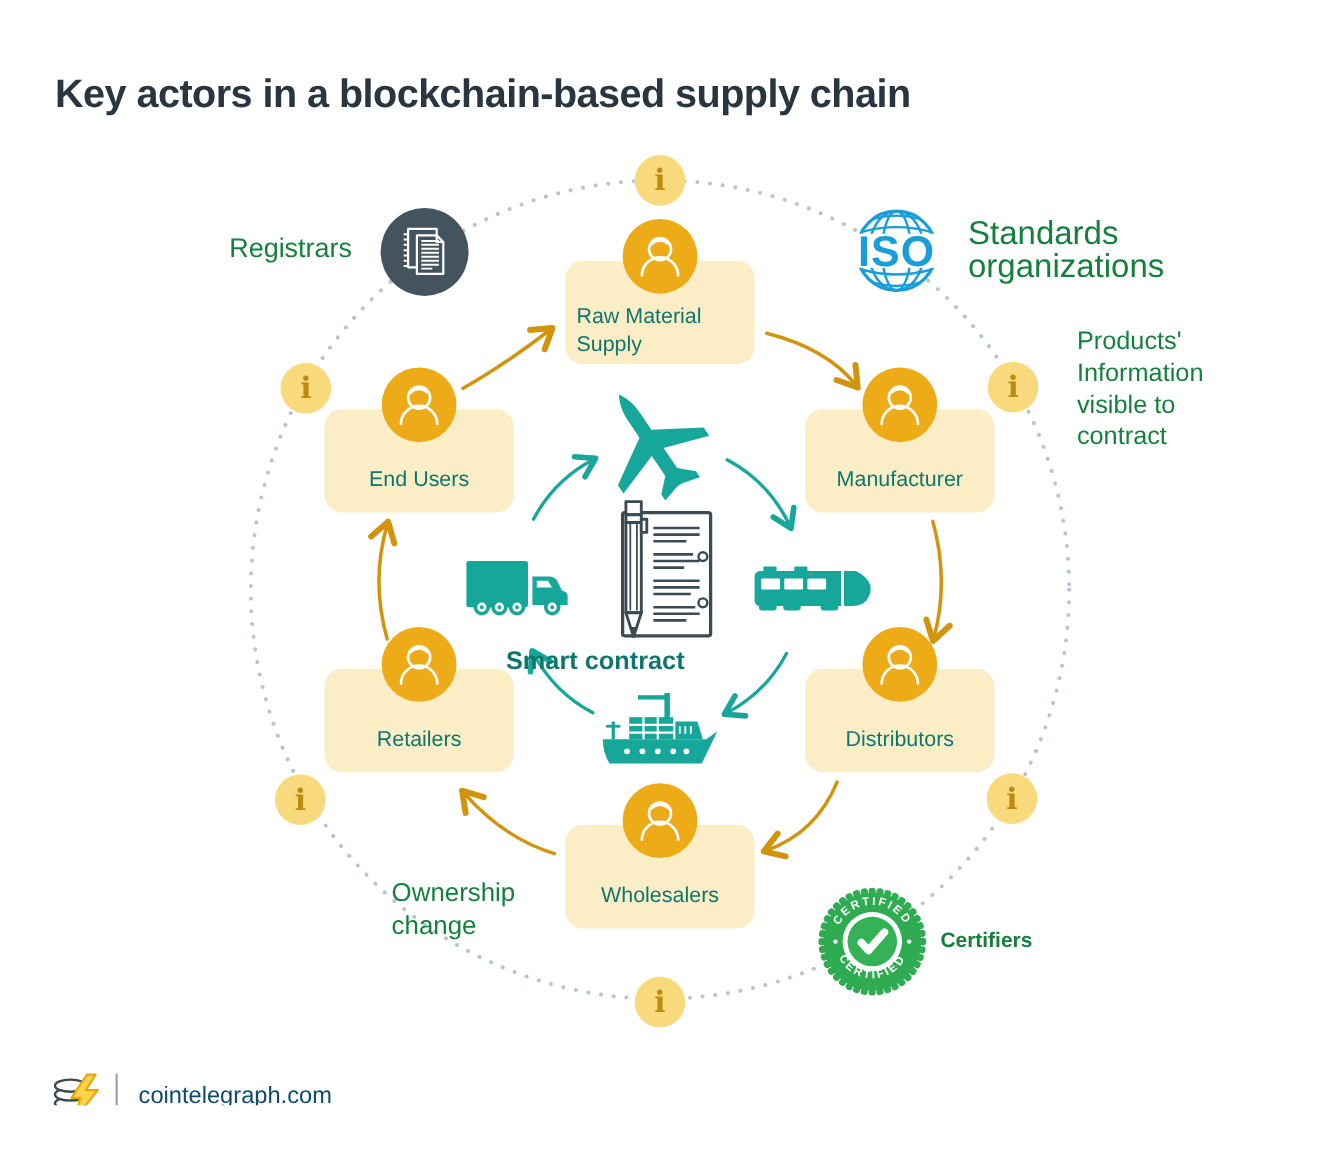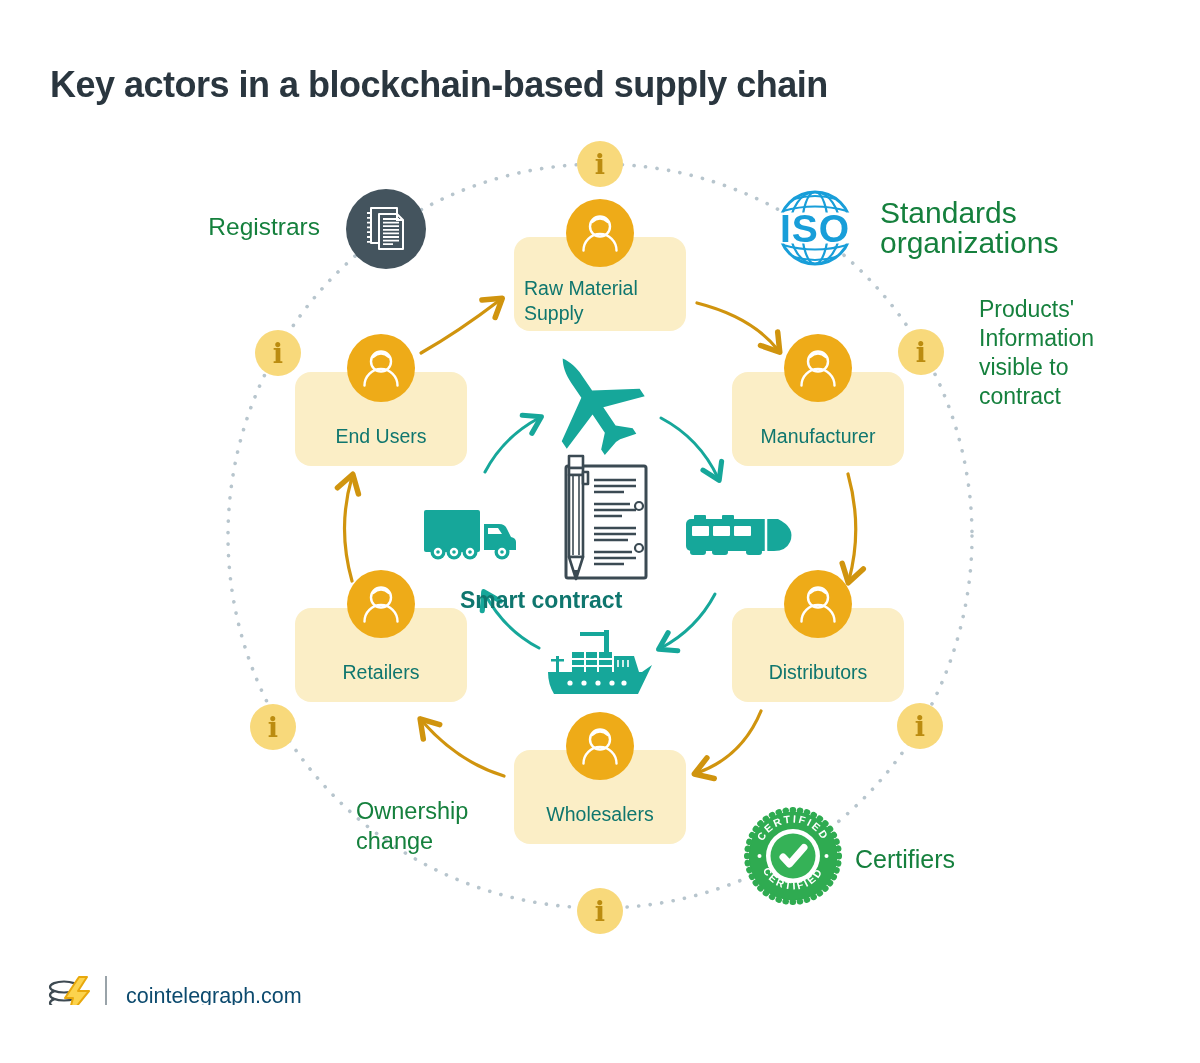--- a/index.html
+++ b/index.html
@@ -19,21 +19,21 @@
   
   .info{position:absolute;width:46px;height:46px;border-radius:50%;background:#f8d97b;
         display:flex;align-items:center;justify-content:center;}
   .info span{font-family:"DejaVu Serif",serif;font-weight:bold;font-size:27px;color:#bb8c10;line-height:1;}
   
   .note{position:absolute;color:#15803d;white-space:pre-line;}
   #registrars-label{left:148px;top:213px;width:172px;text-align:right;font-size:24.5px;}
   #standards-label{left:880px;top:198px;width:200px;font-size:30px;line-height:30px;}
   #products-label{left:979px;top:295px;width:178px;font-size:23px;line-height:29px;}
   #ownership-label{left:356px;top:756px;width:152px;font-size:23.5px;line-height:30px;margin-top:40px;}
-  #certifiers-label{left:855px;top:845px;width:160px;font-size:25px;}
+  #certifiers-label{left:855px;top:845px;width:160px;font-size:19px;font-weight:bold;}
   #smart-contract-label{position:absolute;left:460px;top:587px;width:280px;
         font-size:23px;font-weight:800;color:#0f766e;}
   .badge{position:absolute;}
   .registrars-badge{left:346px;top:189px;width:80px;height:80px;border-radius:50%;background:#44545e;
         display:flex;align-items:center;justify-content:center;}
   
   .footer-divider{position:absolute;left:105px;top:976px;width:2px;height:40px;background:#99a3a9;}
   .footer-site{position:absolute;left:126px;top:984px;font-size:21.5px;color:#0c4a6e;}
 </style>
 </head>

